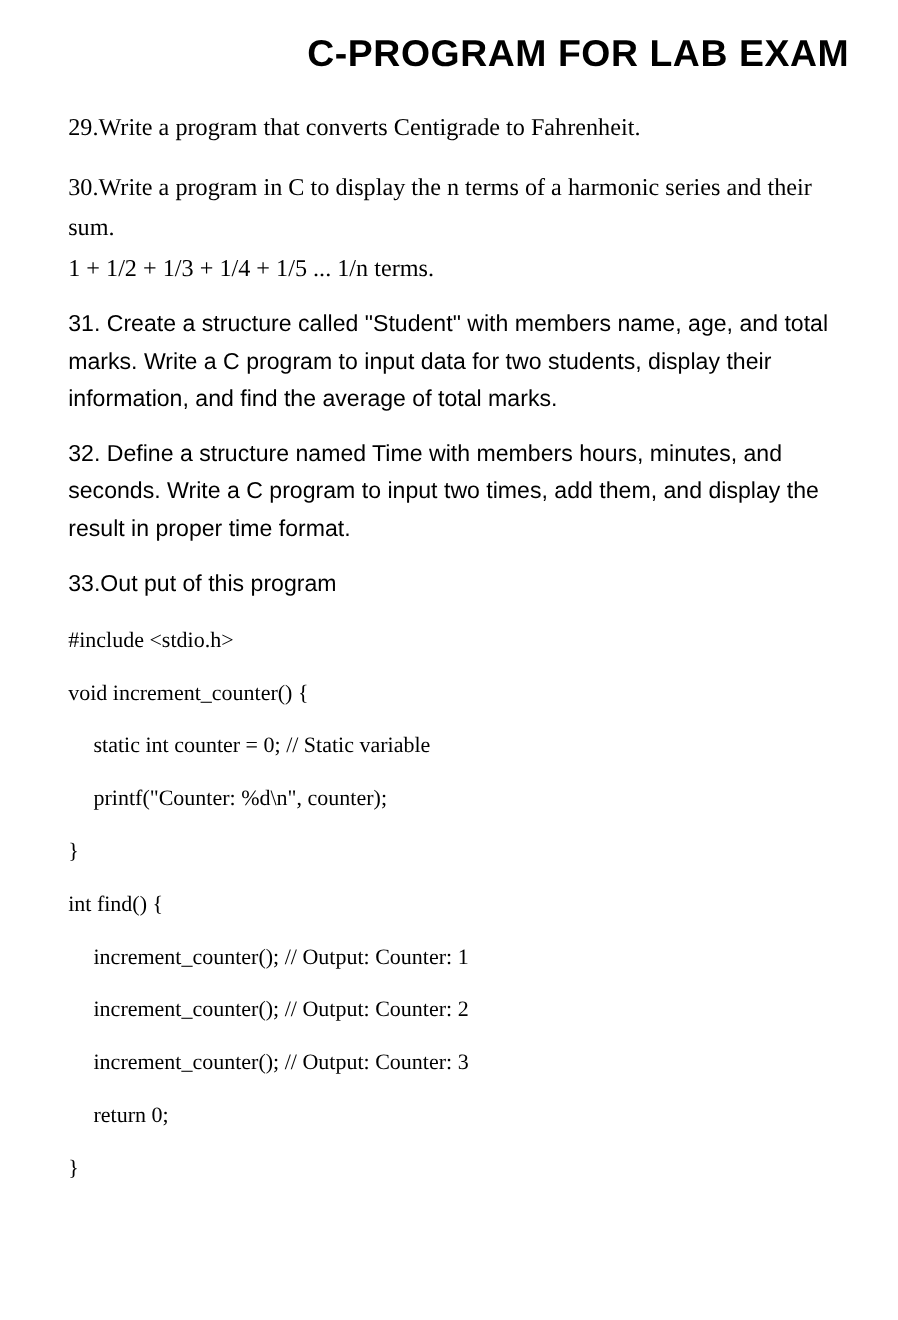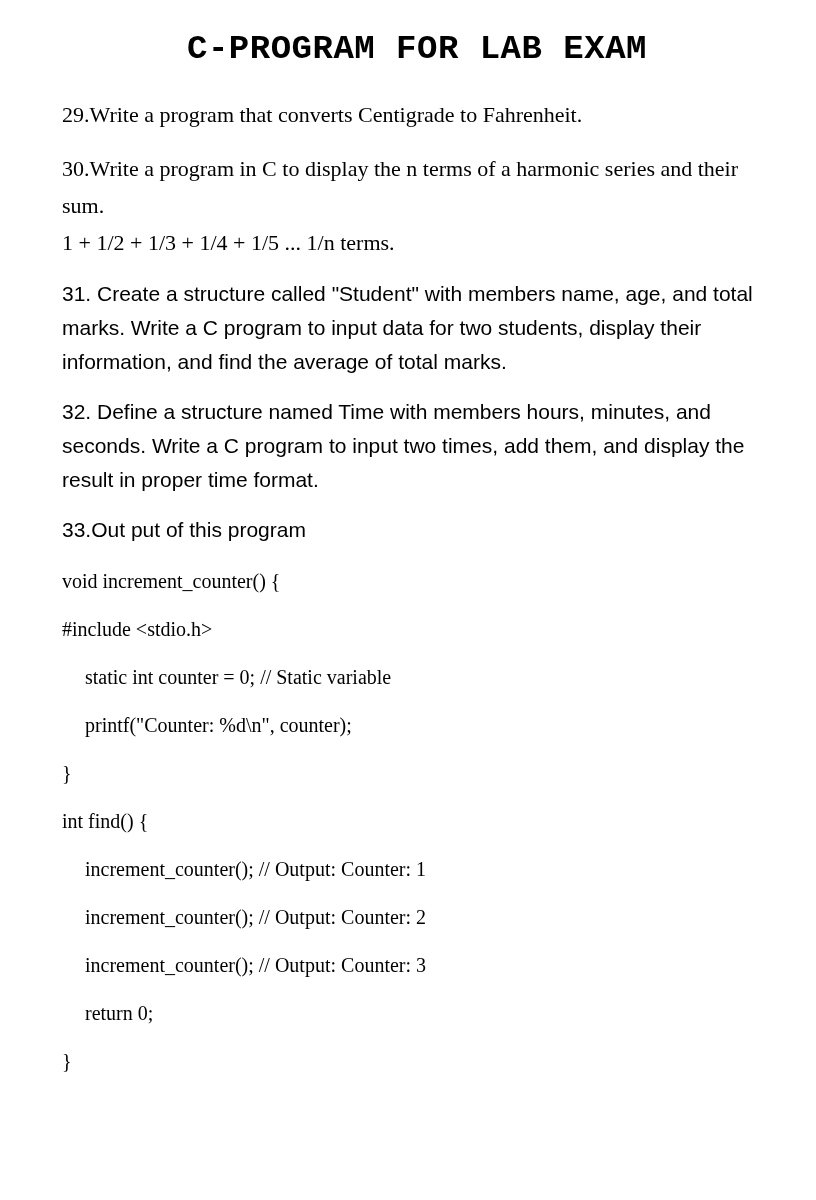--- a/index.html
+++ b/index.html
@@ -14,24 +14,24 @@
   }
   .page {
     box-sizing: border-box;
     width: 816px;
     height: 1200px;
     padding: 30px 44px 0 62px;
     background: #ffffff;
     color: #000000;
   }
   .title {
-    font-family: Liberation Mono, monospace;
+    font-family: Liberation Sans, sans-serif;
     font-weight: 700;
     font-size: 34px;
-    text-align: center;
+    text-align: right;
     margin: 0 0 28px 0;
     letter-spacing: 0.5px;
   }
   .q {
     margin: 0 0 0 0;
   }
   .q-serif {
     font-family: "Liberation Serif", serif;
     font-size: 22px;
     line-height: 37px;
@@ -73,22 +73,22 @@
 
   <p class="q q-serif formula">1 + 1/2 + 1/3 + 1/4 + 1/5 ... 1/n terms.</p>
 
   <p class="q q-sans">31. Create a structure called "Student" with members name, age, and total marks. Write a C program to input data for two students, display their information, and find the average of total marks.</p>
 
   <p class="q q-sans">32. Define a structure named Time with members hours, minutes, and seconds. Write a C program to input two times, add them, and display the result in proper time format.</p>
 
   <p class="q q-sans">33.Out put of this program</p>
 
   <div class="code-block">
+    <div class="code-line">#include &lt;stdio.h&gt;</div>
     <div class="code-line">void increment_counter() {</div>
-    <div class="code-line">#include &lt;stdio.h&gt;</div>
     <div class="code-line indent">static int counter = 0; // Static variable</div>
     <div class="code-line indent">printf("Counter: %d\n", counter);</div>
     <div class="code-line">}</div>
     <div class="code-line">int find() {</div>
     <div class="code-line indent">increment_counter(); // Output: Counter: 1</div>
     <div class="code-line indent">increment_counter(); // Output: Counter: 2</div>
     <div class="code-line indent">increment_counter(); // Output: Counter: 3</div>
     <div class="code-line indent">return 0;</div>
     <div class="code-line">}</div>
   </div>

